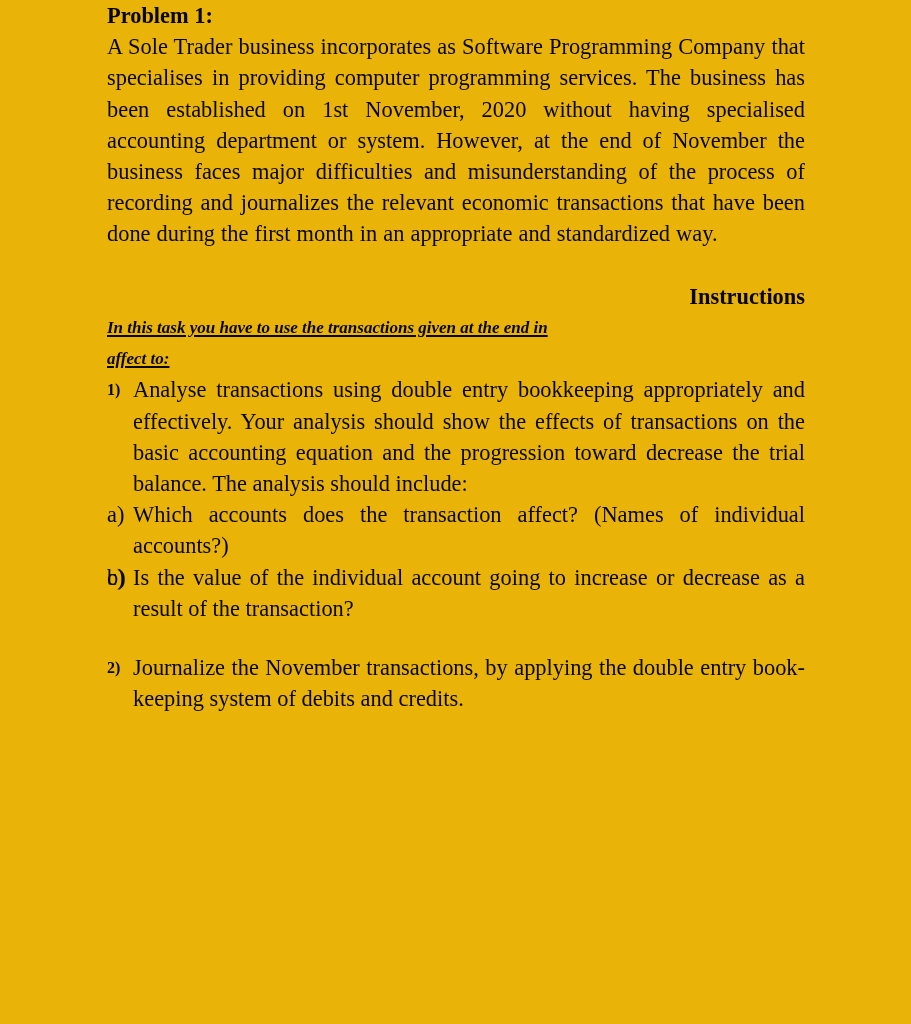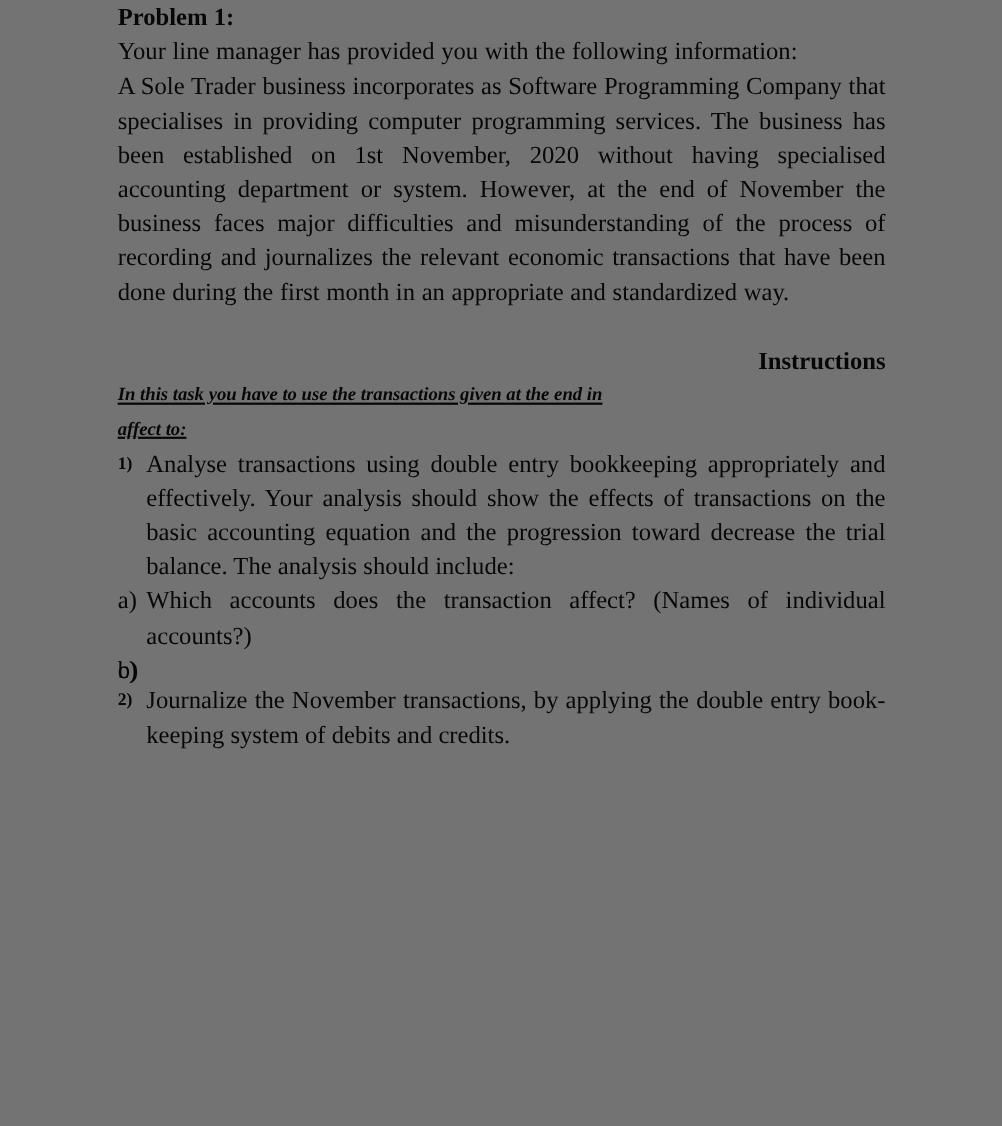--- a/index.html
+++ b/index.html
@@ -13,21 +13,21 @@
     overflow: hidden;
     font-family: "Liberation Serif", "DejaVu Serif", serif;
     color: #070707;
     -webkit-font-smoothing: antialiased;
   }
 
   .page {
     position: relative;
     width: 911px;
     height: 1024px;
-    background: #737373;
+    background: #eab308;
     box-sizing: border-box;
   }
 
   .doc-body {
     position: absolute;
     left: 107px;
     top: 0px;
     width: 698px;
   }
 
@@ -115,21 +115,20 @@
   b, strong { font-weight: normal; }
 </style>
 </head>
 <body>
 
 <div class="page">
   <div class="doc-body">
 
     <div class="title">Problem 1:</div>
 
-    <div class="para">Your line manager has provided you with the following information:</div>
 
     <div class="para"><span>A Sole Trader business incorporates as </span><b>Software Programming Company</b><span> that specialises in providing computer programming services. The business has been established on 1st November, 2020 without having specialised accounting department or system. However, at the end of November the business faces major difficulties and misunderstanding of the process of recording and journalizes the relevant economic transactions that have been done during the first month in an appropriate and standardized way.</span></div>
 
     <div class="spacer"></div>
 
     <div class="heading">Instructions</div>
 
     <div class="subheading">
       <span class="sh-line">In this task you have to use the transactions given at the end in</span>
       <span class="sh-line">affect to:</span>
@@ -141,21 +140,21 @@
 
     <div class="li alpha-item">
       <span class="marker">a)</span><span>Which accounts does the transaction affect? (Names of individual accounts?)</span>
     </div>
 
     <div class="li alpha-item">
       <span class="marker">b)</span>
     </div>
 
     <div class="li alpha-item">
-      <span class="marker">c)</span>
+      <span class="marker">c)</span><span>Is the value of the individual account going to increase or decrease as a result of the transaction?</span>
     </div>
 
     <div class="spacer-sm"></div>
 
     <div class="li num-item">
       <span class="marker small">2)</span><span>Journalize the November transactions, by applying the double entry book-keeping system of debits and credits.</span>
     </div>
 
   </div>
 </div>

